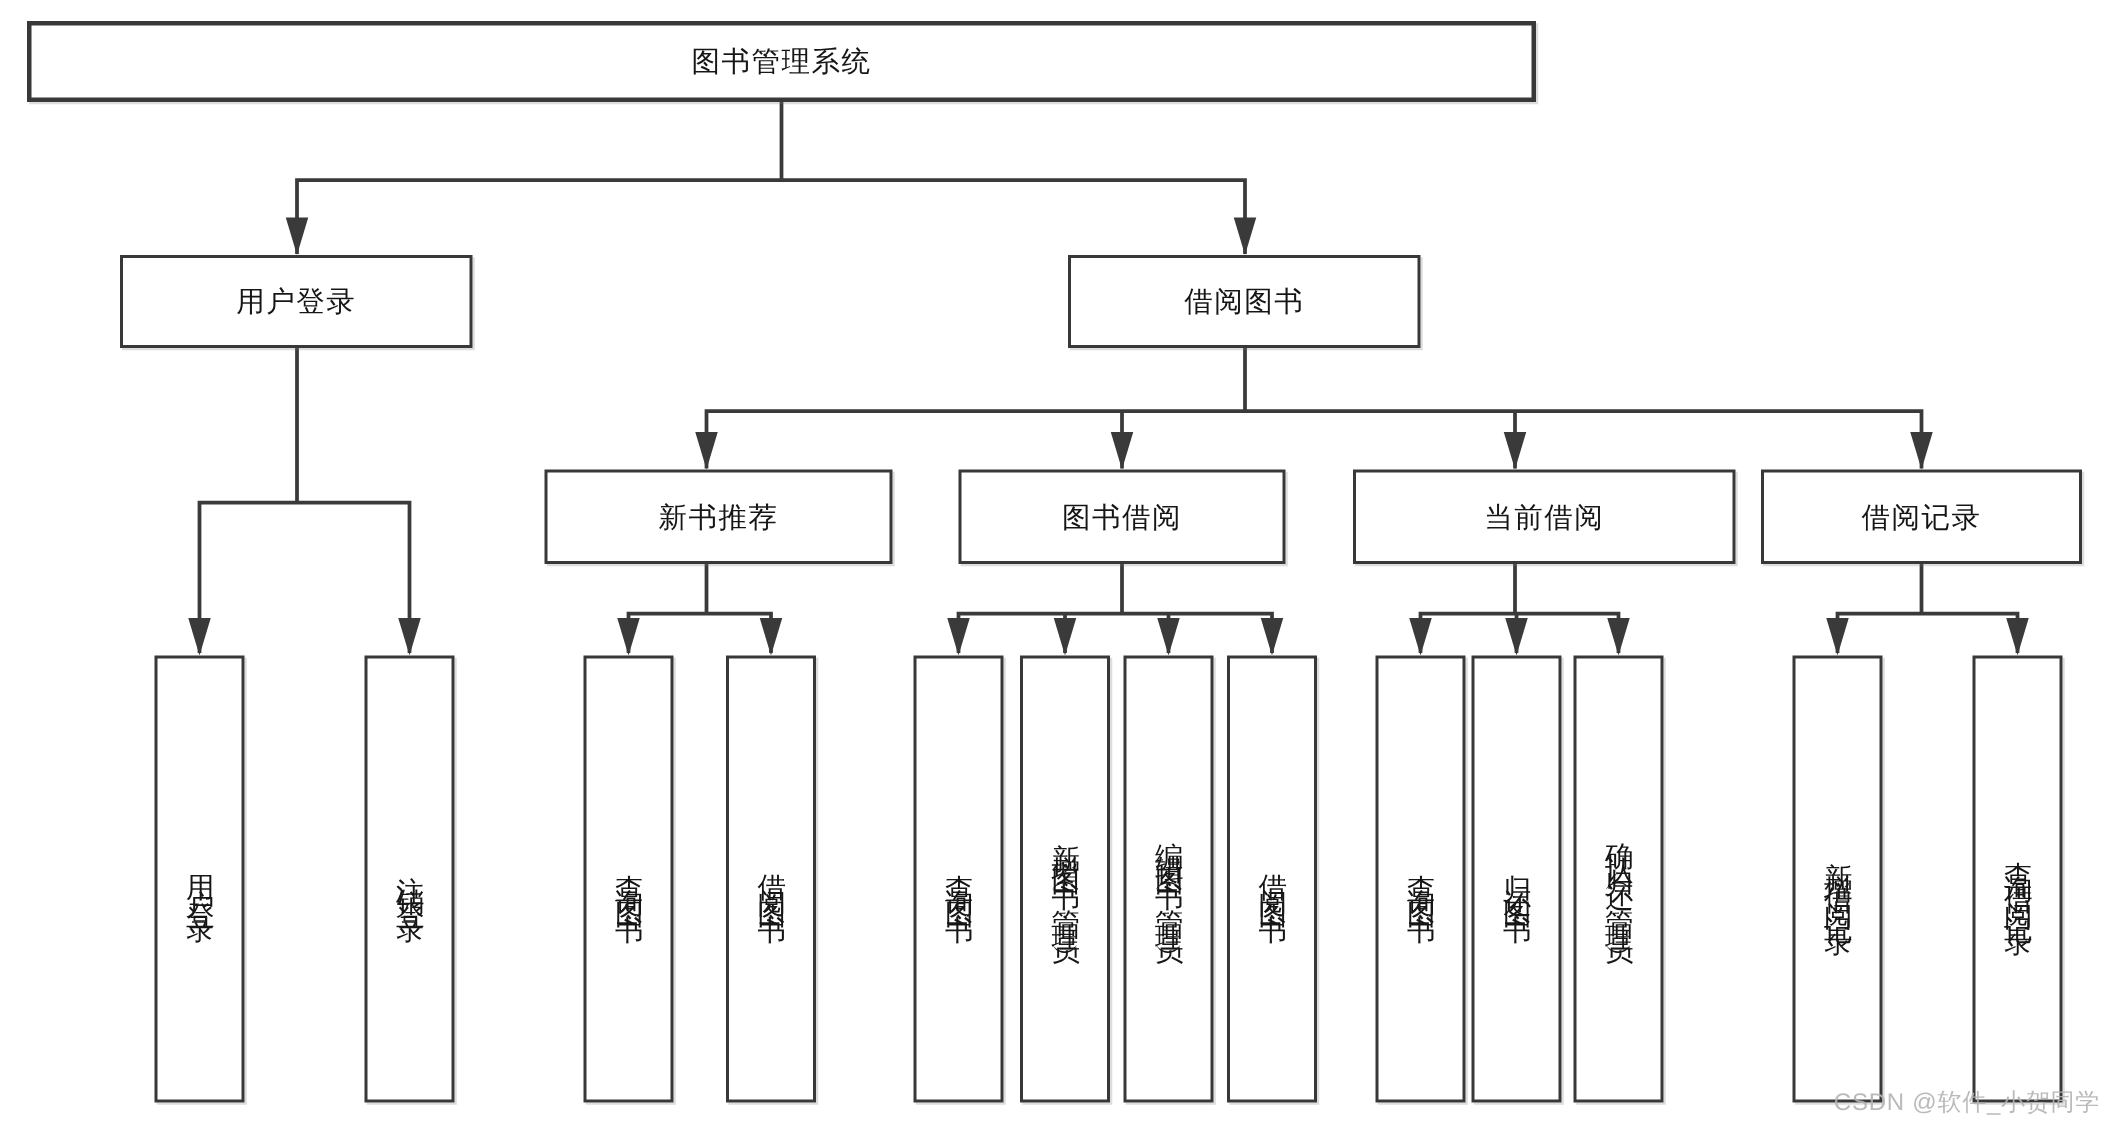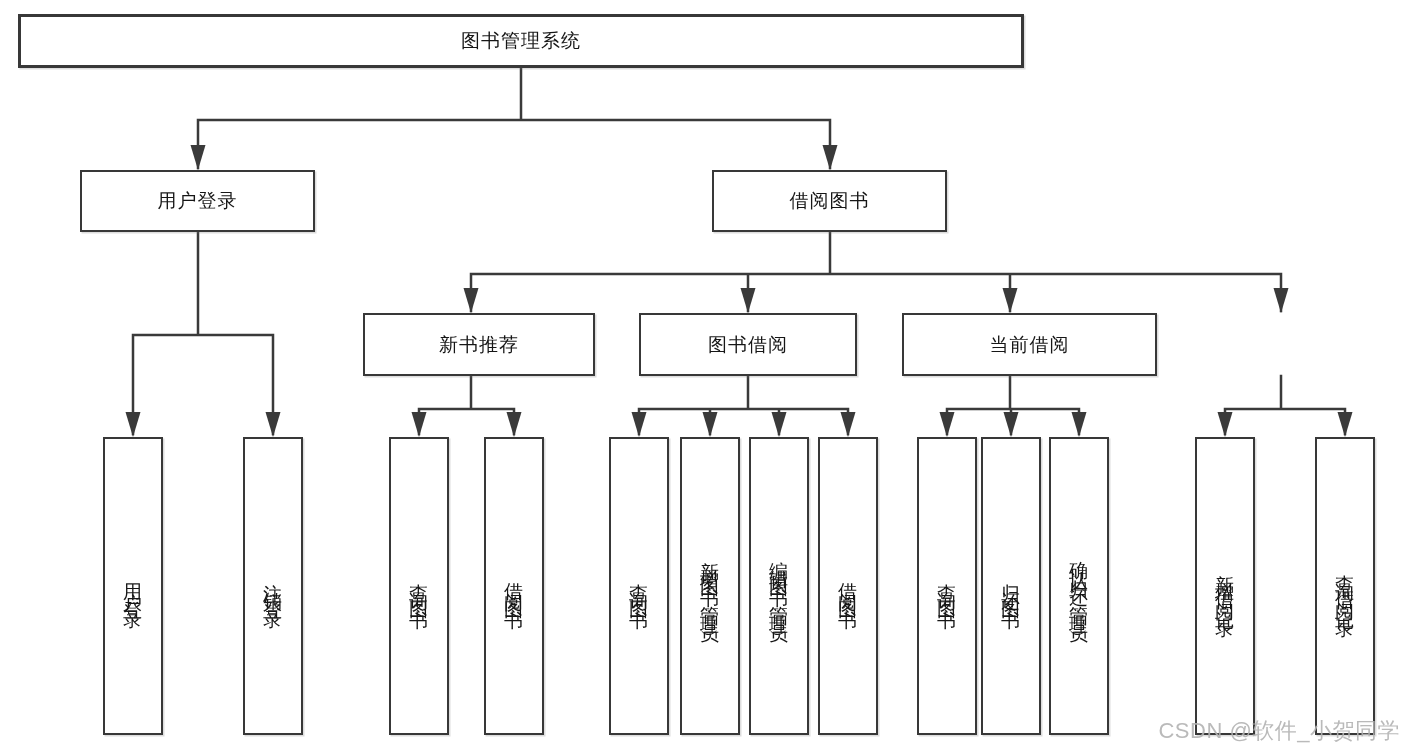--- a/index.html
+++ b/index.html
@@ -16,21 +16,21 @@
   .root  { left:18px; top:14px; width:1006px; height:54px; font-size:19px; border-width:3px; letter-spacing:1px; }
   .l1    { top:170px; width:235px; height:62px; font-size:19px; letter-spacing:1px; }
   .l2    { top:313px; height:63px; font-size:19px; letter-spacing:1px; }
   .leaf  { top:437px; width:60px; height:298px; }
   .leaf .vtext {
     writing-mode:vertical-rl; text-orientation:mixed;
     font-size:19px; letter-spacing:9px; line-height:1; white-space:nowrap; color:#161616;
   }
   .watermark {
     position:absolute; right:5px; bottom:1px; z-index:5;
-    font-size:22px; color:rgba(178,178,178,0.9); letter-spacing:0.5px;
+    font-size:16px; color:rgba(178,178,178,0.9); letter-spacing:0.5px;
   }
 </style>
 </head>
 <body>
 
 <div class="canvas">
 
   <svg class="connectors" width="1405" height="747" viewBox="0 0 1405 747">
     <g stroke="#3a3a3a" stroke-width="2.5" fill="none" stroke-linecap="square">
 
@@ -72,20 +72,21 @@
   </svg>
 
   <div class="node root">图书管理系统</div>
 
   <div class="node l1" style="left:80px">用户登录</div>
   <div class="node l1" style="left:712px">借阅图书</div>
 
   <div class="node l2" style="left:363px;width:232px">新书推荐</div>
   <div class="node l2" style="left:639px;width:218px">图书借阅</div>
   <div class="node l2" style="left:902px;width:255px">当前借阅</div>
+  <div class="node l2" style="left:1174px;width:214px">借阅记录</div>
 
   <div class="node leaf" style="left:103px">
     <span class="vtext">用户登录</span>
     </div>
   <div class="node leaf" style="left:243px">
     <span class="vtext">注销登录</span>
     </div>
 
   <div class="node leaf" style="left:389px">
     <span class="vtext">查询图书</span>

